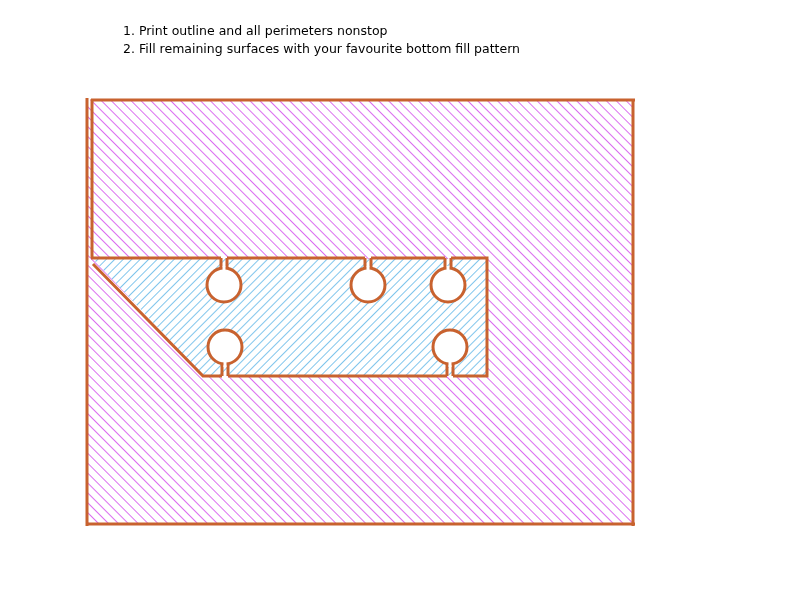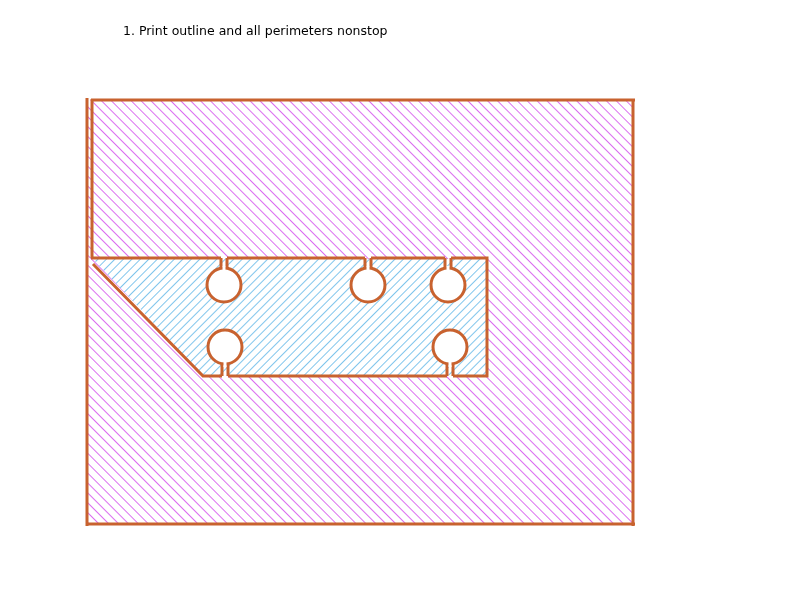--- a/index.html
+++ b/index.html
@@ -31,20 +31,21 @@
       top: 0;
     }
   </style>
 </head>
 <body>
 
 <div class="stage">
 
   <div class="instructions">
     <div>1. Print outline and all perimeters nonstop</div>
+    <div>2. Fill remaining surfaces with your favourite bottom fill pattern</div>
   </div>
 
   <svg class="diagram" width="800" height="600" viewBox="0 0 800 600" xmlns="http://www.w3.org/2000/svg">
     <defs>
       <pattern id="hatch-outer" patternUnits="userSpaceOnUse" width="7" height="7" patternTransform="rotate(-45)">
         <line x1="0" y1="0" x2="0" y2="7" stroke="#c81ee8" stroke-width="1.3"></line>
       </pattern>
       <pattern id="hatch-inner" patternUnits="userSpaceOnUse" width="6" height="6" patternTransform="rotate(45)">
         <line x1="0" y1="0" x2="0" y2="6" stroke="#2a9de0" stroke-width="1.2"></line>
       </pattern>

